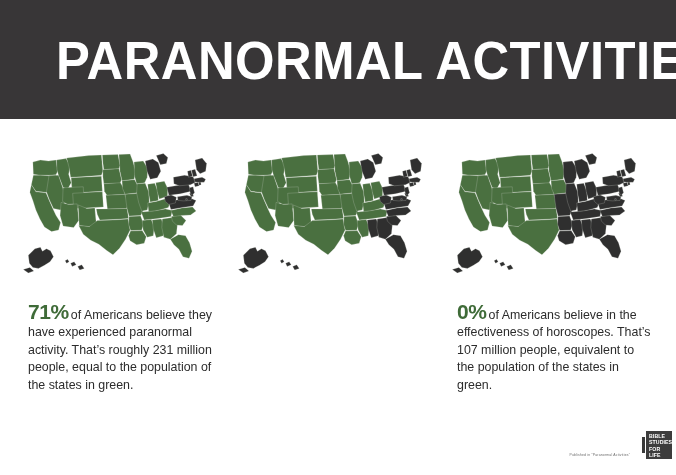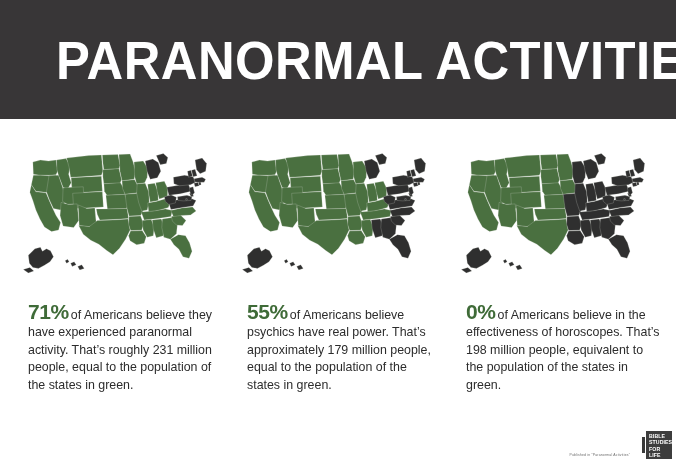--- a/index.html
+++ b/index.html
@@ -39,21 +39,21 @@
   }
 
   
   .content {
     padding: 0;
     position: relative;
   }
   .columns {
     display: flex;
     justify-content: space-between;
-    padding: 28px 14px 0 14px;
+    padding: 28px 23px 0 14px;
     box-sizing: border-box;
     width: 676px;
   }
   .column {
     width: 210px;
     display: flex;
     flex-direction: column;
   }
 
   
@@ -266,23 +266,20 @@
             <path d="M716 140 L724 138 L726 150 L718 152 Z" fill="#2f2f2f" stroke="#8d8d8d"></path>
             <path d="M698 126 L730 120 L744 128 L738 140 L712 140 L700 138 Z" fill="#2f2f2f" stroke="#8d8d8d"></path>
             <path d="M672 96 L686 92 L692 116 L676 120 Z" fill="#2f2f2f" stroke="#8d8d8d"></path>
             <path d="M688 92 L702 88 L710 114 L694 118 Z" fill="#2f2f2f" stroke="#8d8d8d"></path>
             <path d="M702 52 L730 44 L748 66 L744 96 L722 106 L708 90 Z" fill="#2f2f2f" stroke="#8d8d8d"></path>
             <path d="M664 206 L670 204 L672 210 L666 212 Z" fill="#2f2f2f" stroke="#8d8d8d"></path>
             <path d="M40 430 L66 404 L88 398 L96 414 L112 404 L128 412 L140 436 L126 456 L104 470 L80 482 L58 478 L44 462 Z M20 486 L46 478 L62 492 L40 500 Z" fill="#2f2f2f" stroke="#8d8d8d"></path>
             <path d="M186 452 L196 446 L202 456 L192 462 Z M208 462 L222 456 L230 468 L214 474 Z M236 474 L252 468 L262 482 L244 488 Z" fill="#2f2f2f" stroke="#8d8d8d"></path>
           </svg>
         </div>
-      <div class="caption">
-        <span class="pct">55%</span><span class="body-text">of Americans believe psychics have real power. That’s approximately 179 million people, equal to the population of the states in green.</span>
-      </div>
     </div>
 
     <div class="column">
       <div class="map-wrap">
           <svg viewBox="0 0 800 540" preserveAspectRatio="xMidYMid meet">
             <path d="M58 60 L88 52 L120 56 L150 52 L156 96 L150 110 L120 112 L86 112 L60 108 Z" fill="#4a7040" stroke="#d8dcd2"></path>
             <path d="M60 112 L88 112 L120 114 L150 112 L160 160 L150 176 L110 180 L70 176 L52 150 Z" fill="#4a7040" stroke="#d8dcd2"></path>
             <path d="M52 150 L70 178 L110 182 L122 210 L136 242 L150 272 L168 300 L160 330 L132 336 L104 318 L86 286 L70 250 L58 212 L46 180 Z" fill="#4a7040" stroke="#d8dcd2"></path>
             <path d="M122 114 L160 112 L176 160 L192 208 L168 250 L140 244 L124 210 L112 178 Z" fill="#4a7040" stroke="#d8dcd2"></path>
             <path d="M152 52 L190 46 L206 76 L200 108 L210 142 L196 168 L178 160 L160 112 L154 92 Z" fill="#4a7040" stroke="#d8dcd2"></path>
@@ -328,21 +325,21 @@
             <path d="M698 126 L730 120 L744 128 L738 140 L712 140 L700 138 Z" fill="#2f2f2f" stroke="#8d8d8d"></path>
             <path d="M672 96 L686 92 L692 116 L676 120 Z" fill="#2f2f2f" stroke="#8d8d8d"></path>
             <path d="M688 92 L702 88 L710 114 L694 118 Z" fill="#2f2f2f" stroke="#8d8d8d"></path>
             <path d="M702 52 L730 44 L748 66 L744 96 L722 106 L708 90 Z" fill="#2f2f2f" stroke="#8d8d8d"></path>
             <path d="M664 206 L670 204 L672 210 L666 212 Z" fill="#2f2f2f" stroke="#8d8d8d"></path>
             <path d="M40 430 L66 404 L88 398 L96 414 L112 404 L128 412 L140 436 L126 456 L104 470 L80 482 L58 478 L44 462 Z M20 486 L46 478 L62 492 L40 500 Z" fill="#2f2f2f" stroke="#8d8d8d"></path>
             <path d="M186 452 L196 446 L202 456 L192 462 Z M208 462 L222 456 L230 468 L214 474 Z M236 474 L252 468 L262 482 L244 488 Z" fill="#2f2f2f" stroke="#8d8d8d"></path>
           </svg>
         </div>
       <div class="caption">
-        <span class="pct">0%</span><span class="body-text">of Americans believe in the effectiveness of horoscopes. That’s 198 million people, equivalent to the population of the states in green.</span>
+        <span class="pct">0%</span><span class="body-text">of Americans believe in the effectiveness of horoscopes. That’s 107 million people, equivalent to the population of the states in green.</span>
       </div>
     </div>
 
   </div>
 </div>
 
 <div class="footer">
   <div class="footer-note">Published in “Paranormal Activities”</div>
   <div class="logo">
     <div class="logo-tick"></div>

